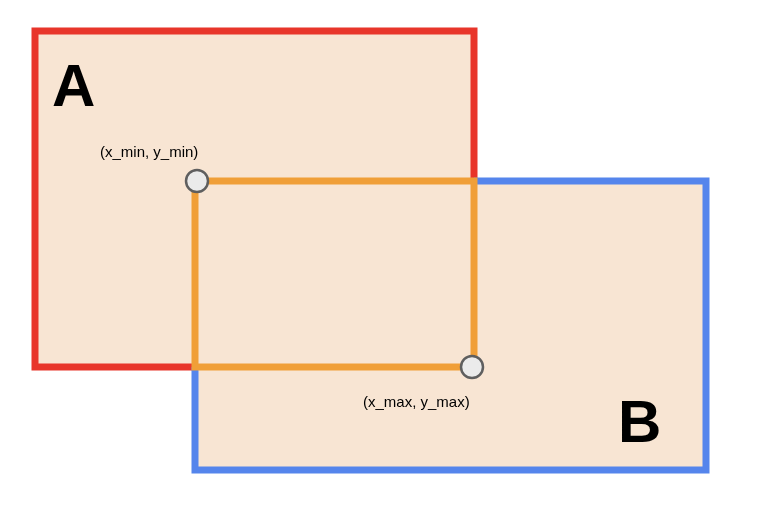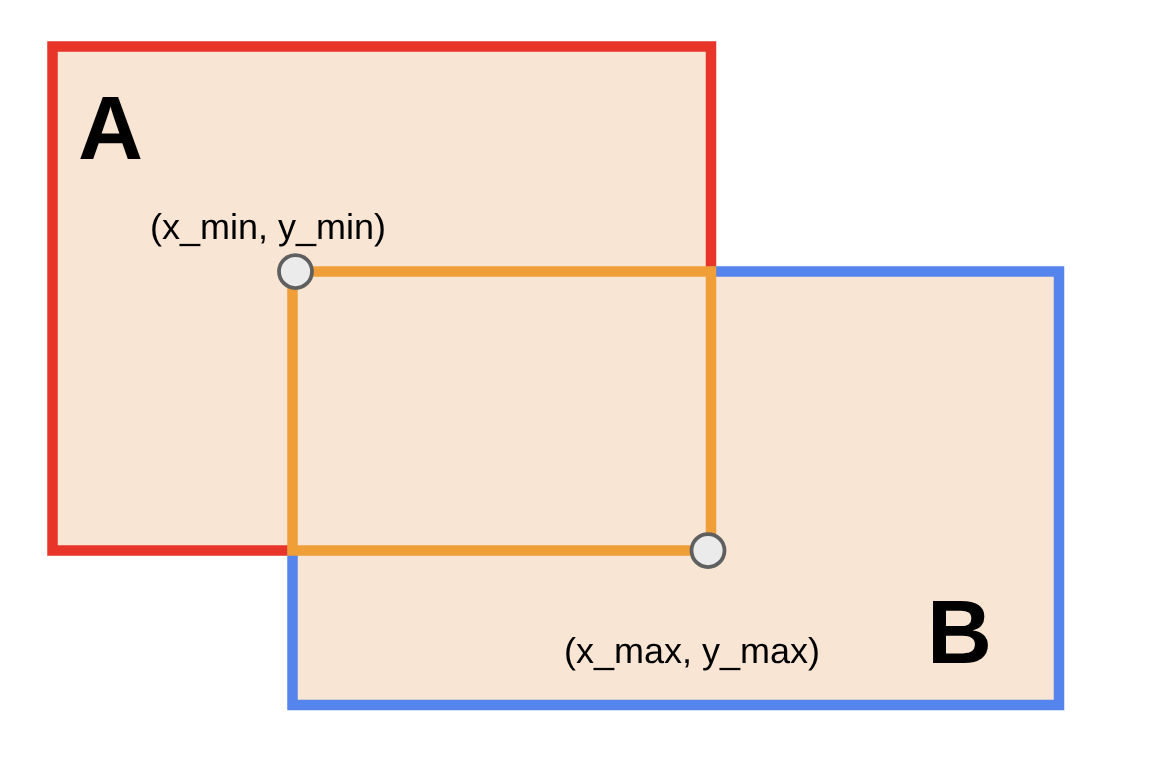--- a/index.html
+++ b/index.html
@@ -1,30 +1,30 @@
 <!DOCTYPE html>
 <html><head>
 <meta charset="utf-8">
 <style>
   html,body{margin:0;padding:0;background:#ffffff;}
   body{width:770px;height:514px;position:relative;overflow:hidden;font-family:"Liberation Sans",sans-serif;}
   svg{position:absolute;left:0;top:0;}
   .lbl{position:absolute;color:#000;white-space:nowrap;}
   .big{font-weight:bold;font-size:60px;line-height:60px;}
-  .coord{font-size:24px;line-height:24px;}
+  .coord{font-size:15px;line-height:24px;}
 </style>
 </head>
 <body>
 
 <svg width="770" height="514">
   <rect x="195" y="183" width="511" height="287" fill="#f8e5d3"></rect>
   <rect x="35" y="31" width="439" height="334" fill="#f8e5d3"></rect>
   <polyline points="194,367 35,367 35,31 474,31 474,181" fill="none" stroke="#e8352a" stroke-width="7"></polyline>
   <polyline points="474,181 706,181 706,470 195,470 195,367" fill="none" stroke="#5585ec" stroke-width="7"></polyline>
   <rect x="195" y="181" width="279" height="186" fill="none" stroke="#f09f38" stroke-width="7"></rect>
   <circle cx="197" cy="181" r="11" fill="#ebebeb" stroke="#5f5f5f" stroke-width="2.5"></circle>
   <circle cx="472" cy="367" r="11" fill="#ebebeb" stroke="#5f5f5f" stroke-width="2.5"></circle>
 </svg>
 
 <div class="lbl big" style="left:52px;top:56px;">A</div>
 <div class="lbl big" style="left:618px;top:392px;">B</div>
 <div class="lbl coord" style="left:100px;top:140px;">(x_min, y_min)</div>
-<div class="lbl coord" style="left:376px;top:390px;margin-top:33px;">(x_max, y_max)</div>
+<div class="lbl coord" style="left:363px;top:390px;">(x_max, y_max)</div>
 
 </body></html>

